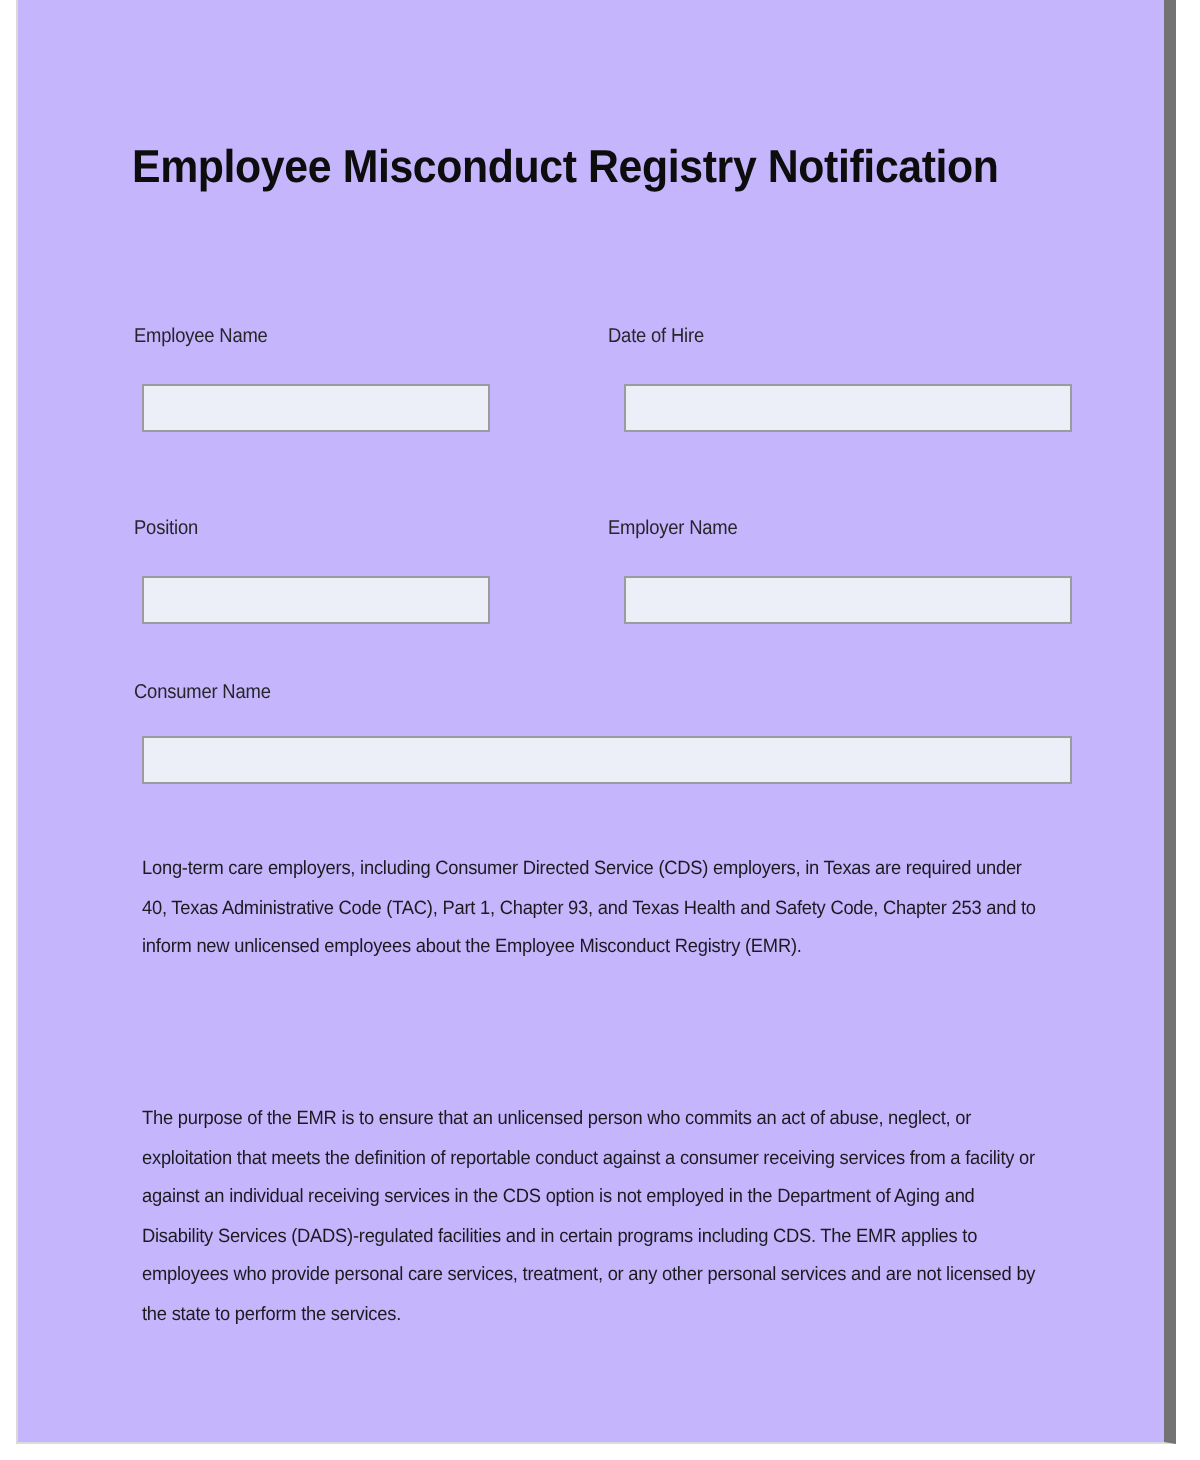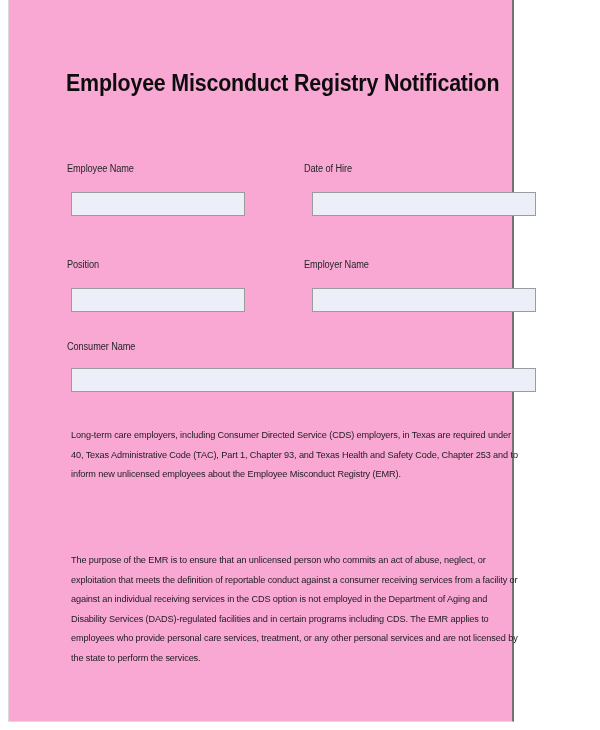--- a/index.html
+++ b/index.html
@@ -11,25 +11,25 @@
     height: 730px;
     background: #ffffff;
     font-family: "Liberation Sans", sans-serif;
     overflow: hidden;
   }
 
   .page {
     position: absolute;
     left: 8px;
     top: 0px;
-    width: 506px;
+    width: 580px;
     height: 722px;
-    background: #f9a8d4;
+    background: #c4b5fd;
     border-left: 1px solid #d9d9d9;
-    border-right: 2px solid #737373;
+    border-right: 6px solid #737373;
     border-bottom: 1px solid #dcdcdc;
     box-sizing: border-box;
   }
 
   .doc-title {
     position: absolute;
     left: 57px;
     top: 70px;
     font-size: 23px;
     font-weight: bold;

